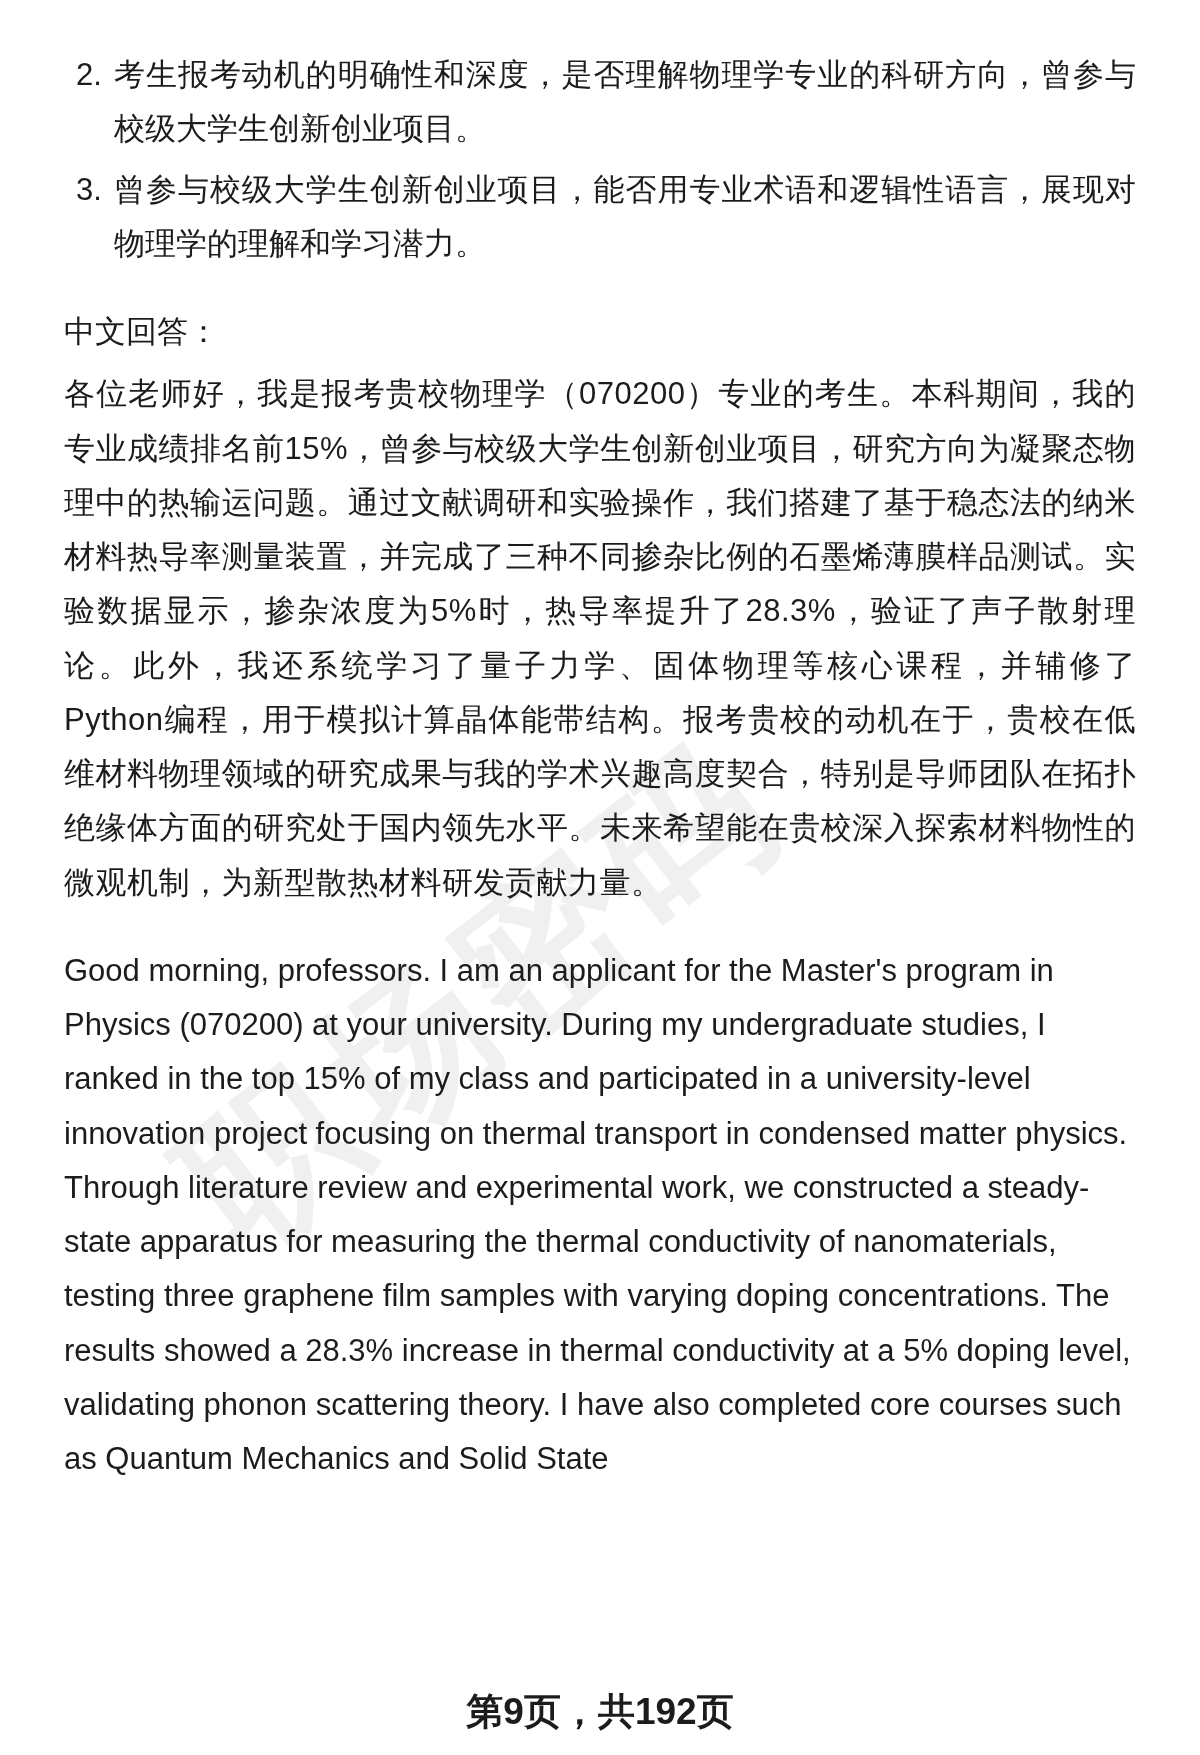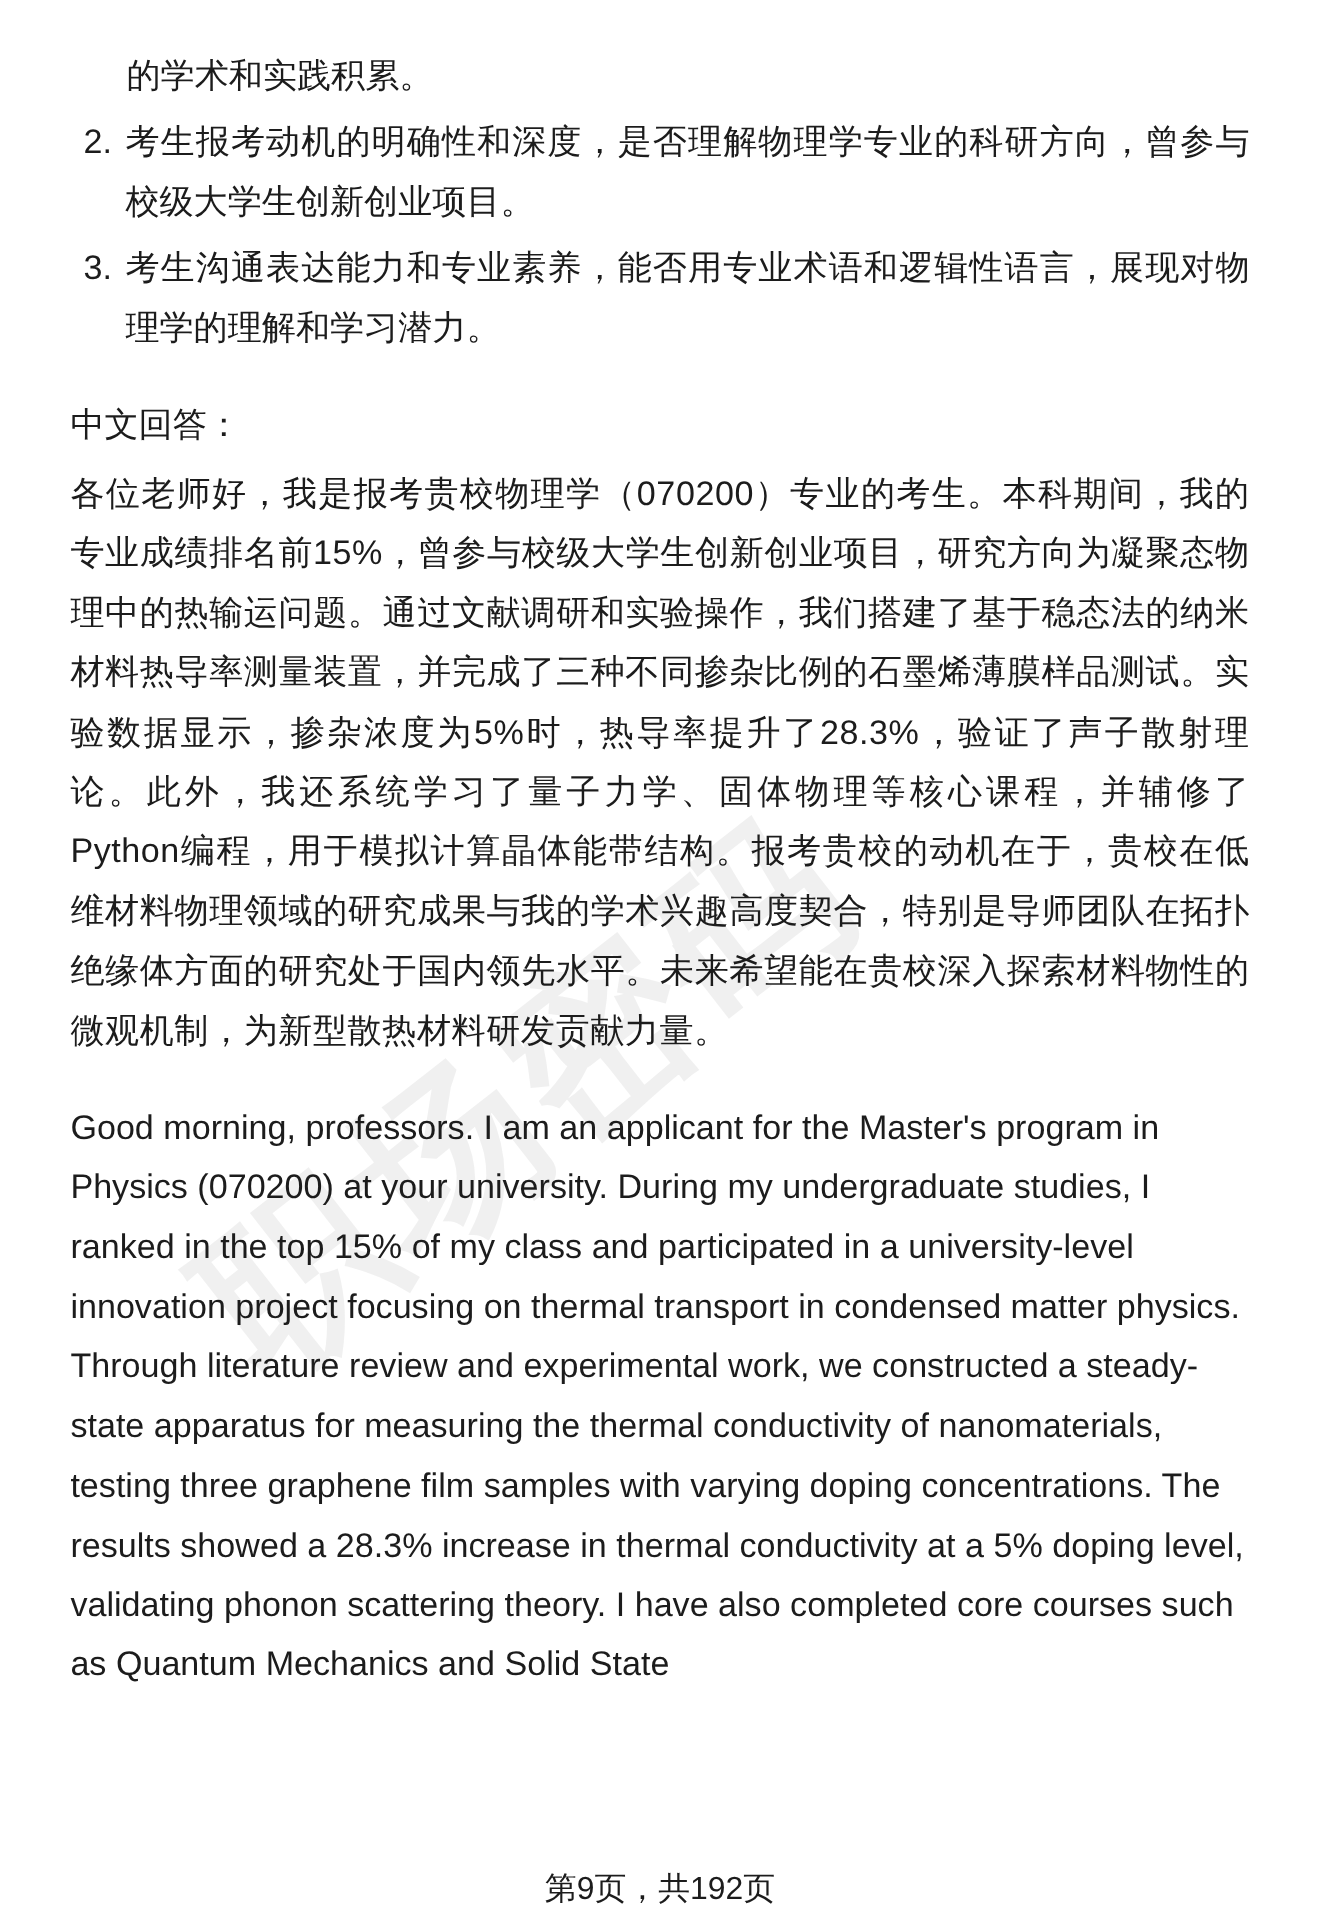--- a/index.html
+++ b/index.html
@@ -68,44 +68,44 @@
   }
   .body-en {
     text-align: left;
   }
   .footer {
     position: absolute;
     bottom: 18px;
     left: 0;
     width: 100%;
     text-align: center;
-    font-size: 29px;
+    font-size: 37px;
     color: #1c1c1c;
     z-index: 1;
+    font-weight: bold;
   }
 </style>
 </head>
 <body>
 
 <div class="page">
 
   <div class="watermark">职场密码</div>
 
   <div class="content">
 
-    <div class="cont-line">的学术和实践积累。</div>
 
     <div class="list">
       <div class="list-item">
         <span class="list-num">2.</span>
         <span class="list-text">考生报考动机的明确性和深度，是否理解物理学专业的科研方向，曾参与校级大学生创新创业项目。</span>
       </div>
       <div class="list-item">
         <span class="list-num">3.</span>
-        <span class="list-text">考生沟通表达能力和专业素养，能否用专业术语和逻辑性语言，展现对物理学的理解和学习潜力。</span>
+        <span class="list-text">曾参与校级大学生创新创业项目，能否用专业术语和逻辑性语言，展现对物理学的理解和学习潜力。</span>
       </div>
     </div>
 
     <div class="section">
       <div class="heading">中文回答：</div>
       <p class="body-zh">各位老师好，我是报考贵校物理学（070200）专业的考生。本科期间，我的专业成绩排名前15%，曾参与校级大学生创新创业项目，研究方向为凝聚态物理中的热输运问题。通过文献调研和实验操作，我们搭建了基于稳态法的纳米材料热导率测量装置，并完成了三种不同掺杂比例的石墨烯薄膜样品测试。实验数据显示，掺杂浓度为5%时，热导率提升了28.3%，验证了声子散射理论。此外，我还系统学习了量子力学、固体物理等核心课程，并辅修了Python编程，用于模拟计算晶体能带结构。报考贵校的动机在于，贵校在低维材料物理领域的研究成果与我的学术兴趣高度契合，特别是导师团队在拓扑绝缘体方面的研究处于国内领先水平。未来希望能在贵校深入探索材料物性的微观机制，为新型散热材料研发贡献力量。</p>
     </div>
 
     <div class="section">
       <p class="body-en">Good morning, professors. I am an applicant for the Master's program in Physics (070200) at your university. During my undergraduate studies, I ranked in the top 15% of my class and participated in a university-level innovation project focusing on thermal transport in condensed matter physics. Through literature review and experimental work, we constructed a steady-state apparatus for measuring the thermal conductivity of nanomaterials, testing three graphene film samples with varying doping concentrations. The results showed a 28.3% increase in thermal conductivity at a 5% doping level, validating phonon scattering theory. I have also completed core courses such as Quantum Mechanics and Solid State</p>

